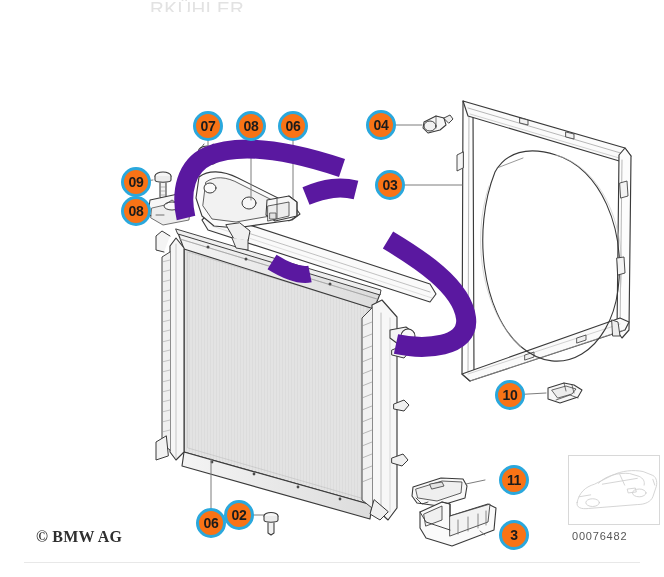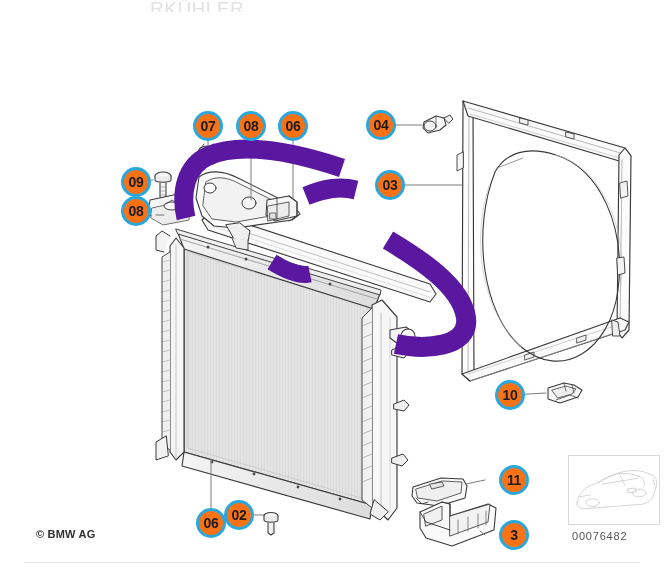--- a/index.html
+++ b/index.html
@@ -33,22 +33,23 @@
     box-sizing:border-box;
     display:flex;align-items:center;justify-content:center;
     font-size:14px;font-weight:700;color:#1b1b1b;
     letter-spacing:-.3px;
     z-index:40;
   }
 
   
   .copyright{
     position:absolute;left:36px;top:528px;
-    font-size:11px;font-weight:700;color:#303030;letter-spacing:.2px;
+    font-size:16px;font-weight:700;color:#303030;letter-spacing:.2px;
     white-space:nowrap;
+    font-family:Liberation Serif, serif;
   }
   .partno{
     position:absolute;left:572px;top:530px;
     font-size:11px;color:#555;letter-spacing:.8px;white-space:nowrap;
   }
   .thumb-box{
     position:absolute;left:568px;top:455px;width:92px;height:70px;
     border:1px solid #d8d8d8;box-sizing:border-box;background:#fff;
   }
   .divider{

